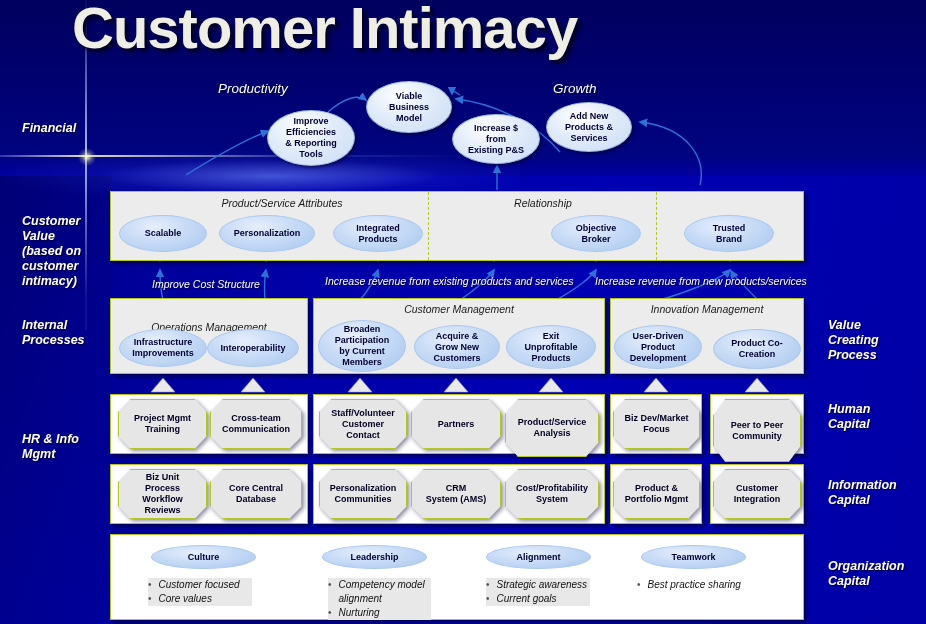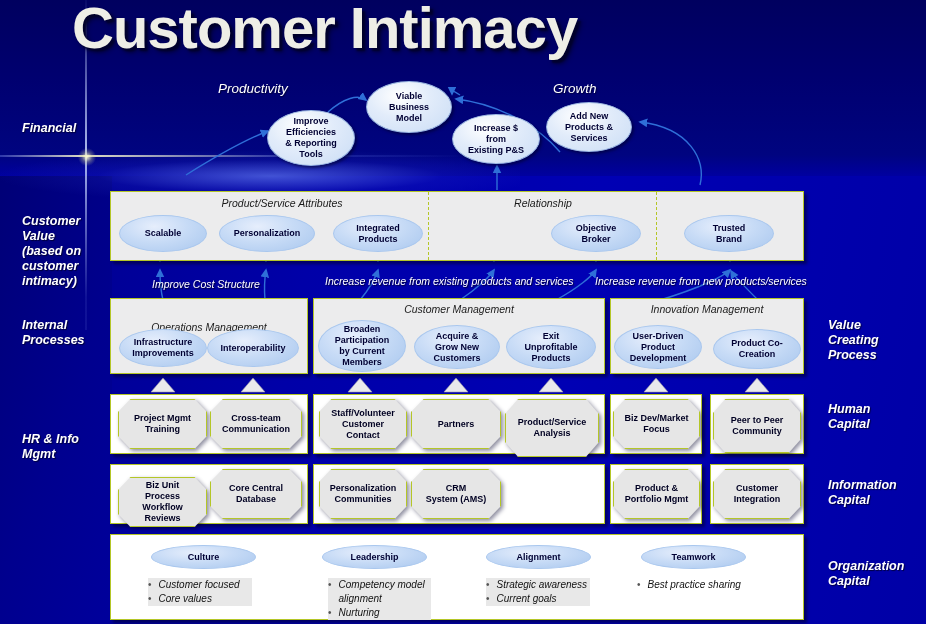--- a/index.html
+++ b/index.html
@@ -425,31 +425,31 @@
     <div class="octa" style="left:0; top:0; width:87px; height:50px;">
       <div>
         <div>Biz Dev/Market</div>
         <div>Focus</div>
       </div>
     </div>
   </div>
 
   <div class="panel-white" style="left:710px; top:394px; width:94px; height:60px;"></div>
   <div class="octa-wrap" style="left:713px; top:399px; width:88px; height:50px;">
-    <div class="octa" style="left:0; top:0; width:88px; height:54px;">
+    <div class="octa" style="left:0; top:0; width:88px; height:63px;">
       <div>
         <div>Peer to Peer</div>
         <div>Community</div>
       </div>
     </div>
   </div>
 
   <div class="panel-white" style="left:110px; top:464px; width:198px; height:60px;"></div>
   <div class="octa-wrap" style="left:118px; top:469px; width:89px; height:50px;">
-    <div class="octa" style="left:0; top:8px; width:89px; height:50px;">
+    <div class="octa" style="left:0; top:0; width:89px; height:50px;">
       <div>
         <div>Biz Unit</div>
         <div>Process</div>
         <div>Workflow</div>
         <div>Reviews</div>
       </div>
     </div>
   </div>
   <div class="octa-wrap" style="left:210px; top:469px; width:92px; height:50px;">
     <div class="octa" style="left:0; top:0; width:92px; height:50px;">
@@ -470,20 +470,28 @@
     </div>
   </div>
   <div class="octa-wrap" style="left:411px; top:469px; width:90px; height:50px;">
     <div class="octa" style="left:0; top:0; width:90px; height:50px;">
       <div>
         <div>CRM</div>
         <div>System (AMS)</div>
       </div>
     </div>
   </div>
+  <div class="octa-wrap" style="left:505px; top:469px; width:94px; height:50px;">
+    <div class="octa" style="left:0; top:0; width:94px; height:50px;">
+      <div>
+        <div>Cost/Profitability</div>
+        <div>System</div>
+      </div>
+    </div>
+  </div>
 
   <div class="panel-white" style="left:610px; top:464px; width:92px; height:60px;"></div>
   <div class="octa-wrap" style="left:613px; top:469px; width:87px; height:50px;">
     <div class="octa" style="left:0; top:0; width:87px; height:50px;">
       <div>
         <div>Product &amp;</div>
         <div>Portfolio Mgmt</div>
       </div>
     </div>
   </div>

